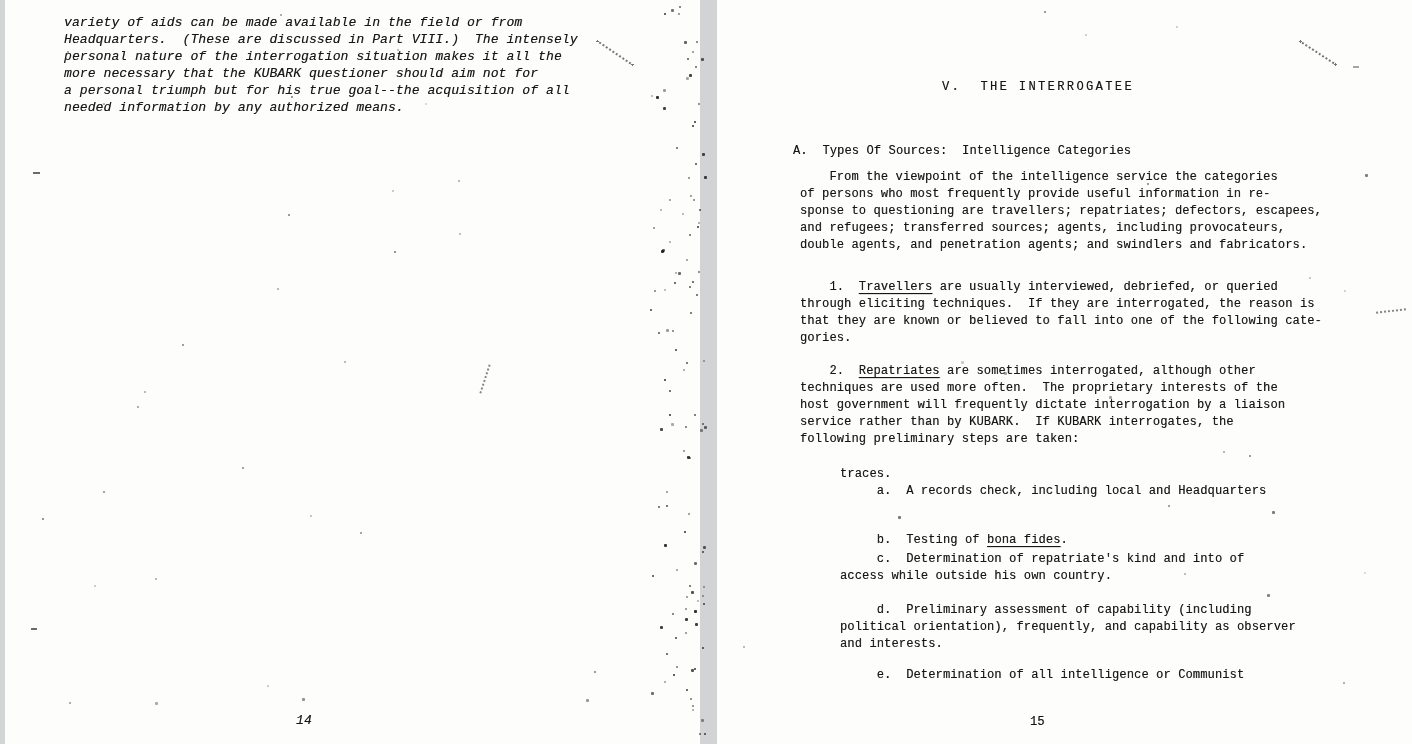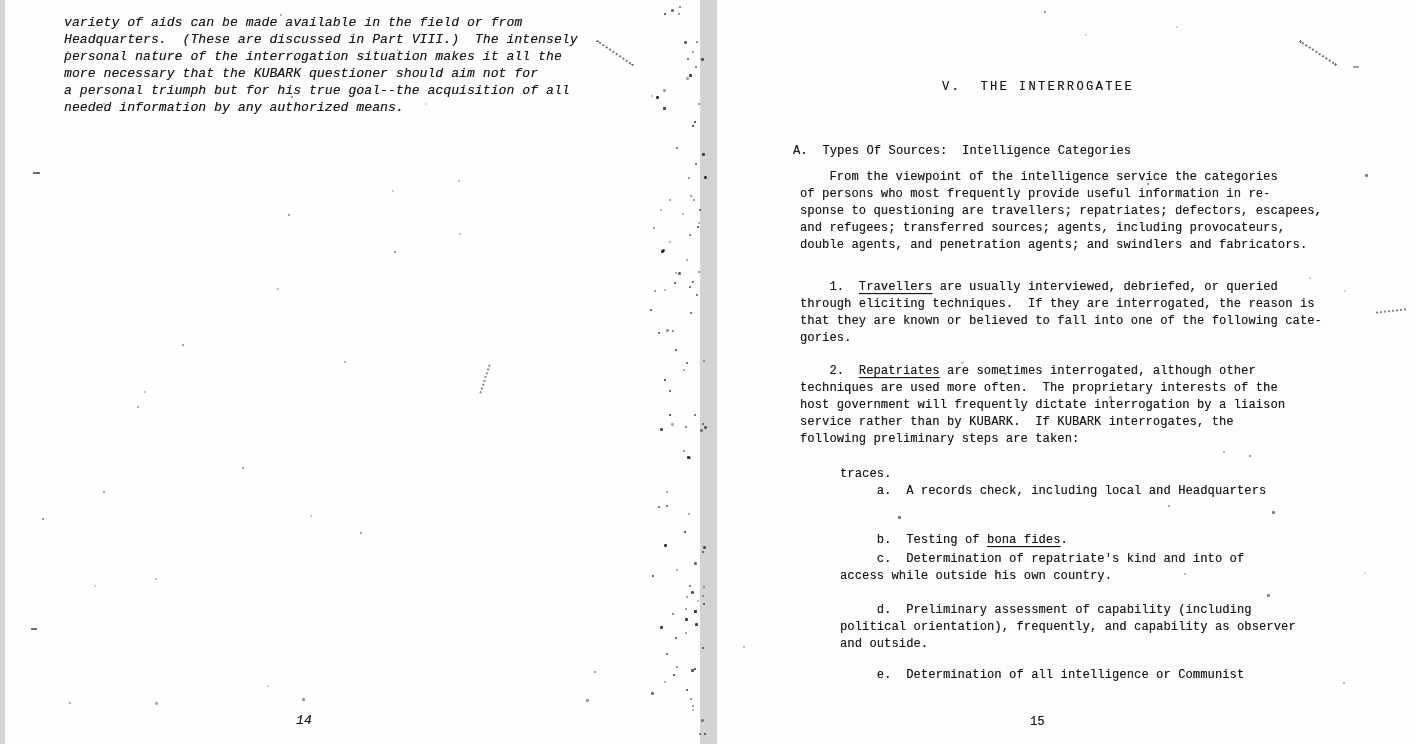--- a/index.html
+++ b/index.html
@@ -73,21 +73,21 @@
 
   <div>
     <div id="r-title" class="block right-text">V.  THE INTERROGATEE</div>
     <div id="r-heading" class="block right-text">A.  Types Of Sources:  Intelligence Categories</div>
     <div id="r-para-a" class="block right-text"><div class="line">    From the viewpoint of the intelligence service the categories</div><div class="line">of persons who most frequently provide useful information in re-</div><div class="line">sponse to questioning are travellers; repatriates; defectors, escapees,</div><div class="line">and refugees; transferred sources; agents, including provocateurs,</div><div class="line">double agents, and penetration agents; and swindlers and fabricators.</div></div>
     <div id="r-para-1" class="block right-text"><div class="line"><span>    1.  </span><span class="u">Travellers</span><span> are usually interviewed, debriefed, or queried</span></div><div class="line">through eliciting techniques.  If they are interrogated, the reason is</div><div class="line">that they are known or believed to fall into one of the following cate-</div><div class="line">gories.</div></div>
     <div id="r-para-2" class="block right-text"><div class="line"><span>    2.  </span><span class="u">Repatriates</span><span> are sometimes interrogated, although other</span></div><div class="line">techniques are used more often.  The proprietary interests of the</div><div class="line">host government will frequently dictate interrogation by a liaison</div><div class="line">service rather than by KUBARK.  If KUBARK interrogates, the</div><div class="line">following preliminary steps are taken:</div></div>
     <div id="r-item-a" class="block right-text"><div class="line">traces.</div><div class="line">     a.  A records check, including local and Headquarters</div></div>
     <div id="r-item-b" class="block right-text"><div class="line"><span>     b.  Testing of </span><span class="u">bona fides</span><span>.</span></div></div>
     <div id="r-item-c" class="block right-text"><div class="line">     c.  Determination of repatriate's kind and into of</div><div class="line">access while outside his own country.</div></div>
-    <div id="r-item-d" class="block right-text"><div class="line">     d.  Preliminary assessment of capability (including</div><div class="line">political orientation), frequently, and capability as observer</div><div class="line">and outside.</div></div>
+    <div id="r-item-d" class="block right-text"><div class="line">     d.  Preliminary assessment of capability (including</div><div class="line">political orientation), frequently, and capability as observer</div><div class="line">and interests.</div></div>
     <div id="r-item-e" class="block right-text"><div class="line">     e.  Determination of all intelligence or Communist</div></div>
     <div id="r-pagenum" class="block right-text">15</div>
   </div>
 
   <div id="scratch-left" class="mark"></div>
   <div id="scratch-right" class="mark"></div>
   <div id="slash-mark" class="mark"></div>
   <div id="squiggle-mark" class="mark"></div>
   <div id="dash-1" class="mark dash"></div>
   <div id="dash-2" class="mark dash"></div>

